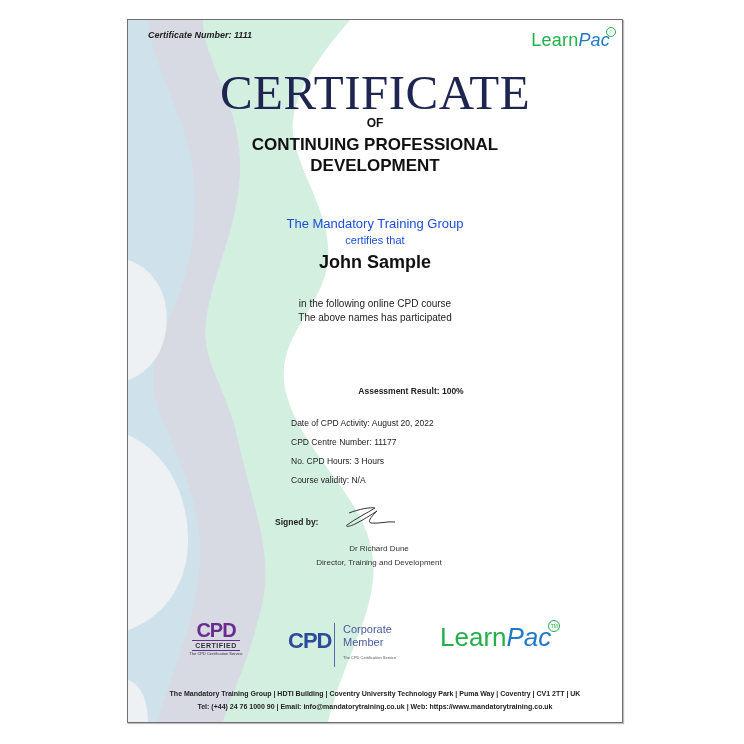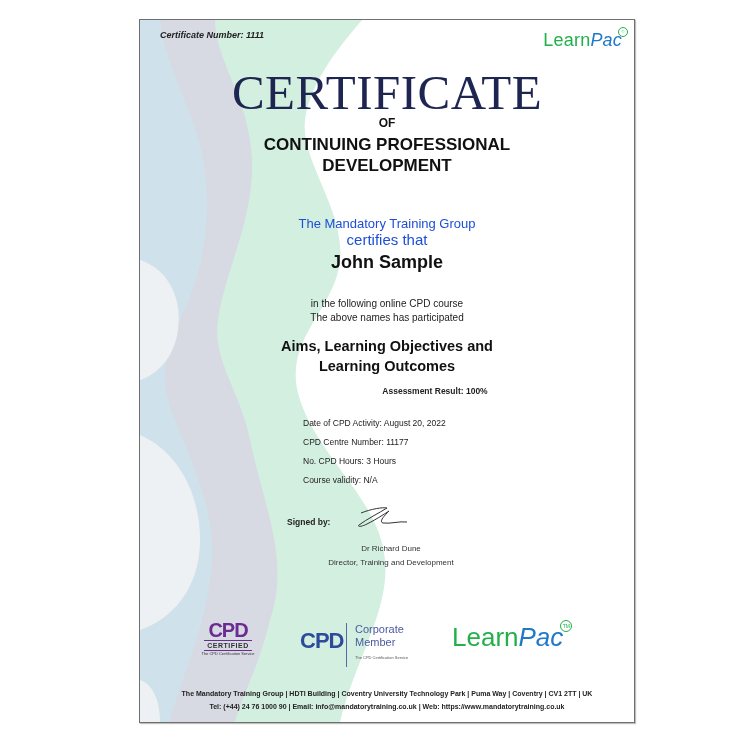--- a/index.html
+++ b/index.html
@@ -1,37 +1,36 @@
 <!DOCTYPE html>
 <html><head>
 <meta charset="utf-8">
 <style>
   html, body { margin: 0; padding: 0; background: #ffffff; }
   body { width: 744px; height: 744px; position: relative; overflow: hidden; font-family: "Liberation Sans", sans-serif; }
   .frame {
     position: absolute; left: 127px; top: 19px; width: 494px; height: 702px;
     border: 1.5px solid #6f6f6f; background: #ffffff; overflow: hidden;
     box-shadow: 1px 1px 1px rgba(0,0,0,0.25);
-    margin-left: 12px;
   }
   .waves { position: absolute; left: 0; top: 0; width: 494px; height: 702px; }
   .abs { position: absolute; }
   .center { position: absolute; left: 0; width: 494px; text-align: center; }
   .cert-num { left: 20px; top: 10px; font-size: 9px; font-weight: bold; font-style: italic; color: #222; }
   .lp-top { right: 12px; top: 10px; font-size: 18px; color: #22b04a; letter-spacing: 0.2px; }
   .lp-top .pac { color: #1f78c8; font-style: italic; }
   .lp-top .tm { position: absolute; right: -6px; top: -3px; width: 8px; height: 8px; border: 1.2px solid #22b04a; border-radius: 50%; font-size: 4px; line-height: 8px; text-align: center; color: #22b04a; }
   .title { top: 44px; font-family: "Liberation Serif", "DejaVu Serif", serif; font-size: 49px; color: #1d2550; letter-spacing: 0.5px; text-align: center; }
   .of { top: 96px; font-size: 12px; font-weight: bold; color: #111; }
   .cpd-title { top: 114px; font-size: 17px; font-weight: bold; color: #111; line-height: 21px; }
   .issuer { top: 196px; font-size: 13px; color: #1d4ed8; line-height: 16px; }
   .recipient { top: 232px; font-size: 18px; font-weight: bold; color: #111; }
   .participated { top: 277px; font-size: 10px; color: #222; line-height: 14px; }
   .course { top: 316px; font-size: 14.5px; font-weight: bold; color: #111; line-height: 20px; }
-  .result { left: 0; width: 566px; top: 366px; font-size: 8.5px; font-weight: bold; color: #222; text-align: center; padding-left: 12px; }
+  .result { left: 0; width: 566px; top: 366px; font-size: 8.5px; font-weight: bold; color: #222; text-align: center; padding-left: 0px; }
   .details { left: 163px; top: 397px; font-size: 8.5px; font-weight: normal; color: #222; }
   .details div { height: 19px; line-height: 12px; }
   .signed { left: 147px; top: 497px; font-size: 8.5px; font-weight: bold; color: #222; }
   .sig { left: 213px; top: 485px; }
   .signer { top: 522px; font-size: 8px; color: #333; line-height: 14px; padding-left: 4px; }
   .cpd-cert { left: 60px; top: 601px; width: 56px; text-align: center; }
   .cpd-cert .big { font-size: 20px; font-weight: bold; color: #6a2c91; line-height: 18px; letter-spacing: -1px; }
   .cpd-cert .certified { font-size: 7px; font-weight: bold; color: #333; letter-spacing: 0.5px; border-top: 1px solid #6a2c91; border-bottom: 1px solid #6a2c91; margin: 1px 4px 0; line-height: 9px; }
   .cpd-cert .svc { font-size: 4px; color: #333; line-height: 5px; }
   .corp { left: 160px; top: 603px; }
@@ -71,34 +70,30 @@
 
   <div class="center title">CERTIFICATE</div>
   <div class="center of">OF</div>
   <div class="center cpd-title">
     <div>CONTINUING PROFESSIONAL</div>
     <div>DEVELOPMENT</div>
   </div>
 
   <div class="center issuer">
     <div>The Mandatory Training Group</div>
-    <div style="font-size:15px;">certifies that</div>
+    <div style="font-size:11px;">certifies that</div>
   </div>
 
   <div class="center recipient">John Sample</div>
 
   <div class="center participated">
     <div>in the following online CPD course</div>
     <div>The above names has participated</div>
   </div>
 
-  <div class="center course">
-    <div>Aims, Learning Objectives and</div>
-    <div>Learning Outcomes</div>
-  </div>
 
   <div class="abs result">Assessment Result: 100%</div>
 
   <div class="abs details">
     <div>Date of CPD Activity: August 20, 2022</div>
     <div>CPD Centre Number: 11177</div>
     <div>No. CPD Hours: 3 Hours</div>
     <div>Course validity: N/A</div>
   </div>
 

